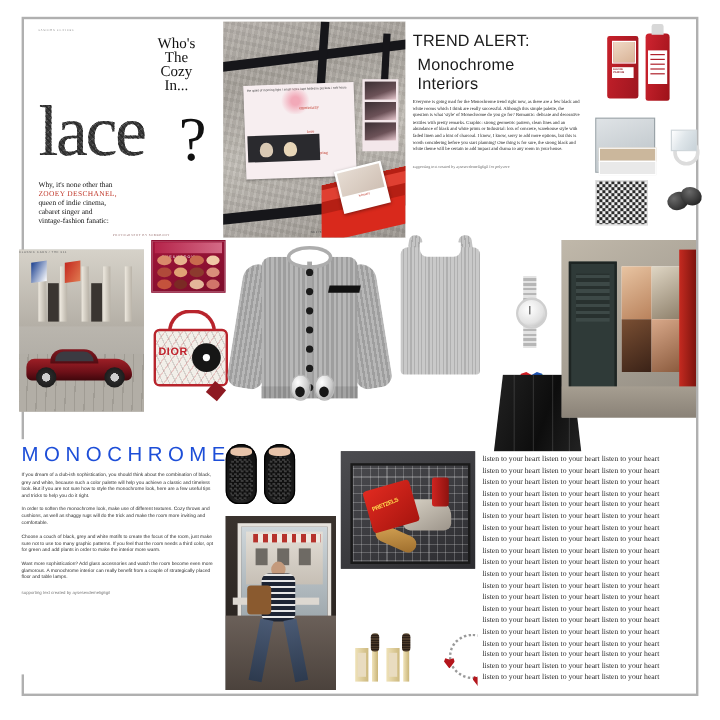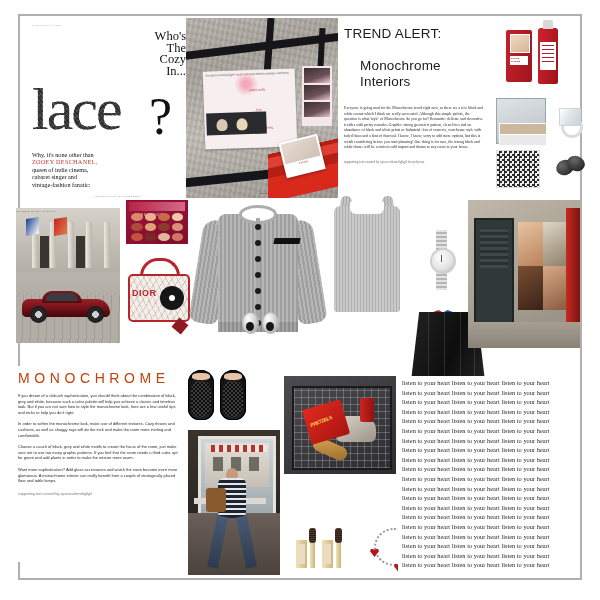--- a/index.html
+++ b/index.html
@@ -5,21 +5,21 @@
   html,body{margin:0;padding:0;background:#ffffff;}
   body{width:600px;height:600px;font-family:"Liberation Sans",sans-serif;overflow:hidden;}
   #board{position:relative;width:600px;height:600px;background:#ffffff;box-sizing:border-box;}
   .frame{position:absolute;left:18px;top:14px;width:564px;height:566px;border:2px solid #b0b0b0;box-sizing:border-box;background:#fff;}
   .abs{position:absolute;box-sizing:border-box;}
   .wht{background:#ffffff;}
 
   
   .magpage{left:22px;top:18px;width:164px;height:180px;background:#fff;overflow:hidden;}
   .mini-kicker{font-size:2.4px;letter-spacing:.6px;color:#777;margin:6px 0 0 10px;font-family:"Liberation Serif",serif;}
-  .whoslady{font-family:"Liberation Serif",serif;font-size:12.5px;line-height:11.5px;color:#111;text-align:right;margin:4px 0 0 86px;}
+  .whoslady{font-family:"Liberation Serif",serif;font-size:12.5px;line-height:11.5px;color:#111;text-align:center;margin:4px 0 0 86px;}
   .lace-wrap{position:relative;height:72px;margin-top:-4px;}
   .lace{font-family:"Liberation Serif",serif;font-size:60px;line-height:72px;letter-spacing:-2px;margin-left:10px;
         background:repeating-linear-gradient(48deg,#2b2b2b 0 1px,rgba(255,255,255,0) 1px 3px),
                    repeating-linear-gradient(-40deg,#555 0 1px,rgba(255,255,255,0) 1px 4px),
                    linear-gradient(#3a3a3a,#3a3a3a);
         -webkit-background-clip:text;background-clip:text;color:transparent;font-weight:400;}
   .qmark{position:absolute;right:14px;top:22px;font-family:"Liberation Serif",serif;font-size:52px;line-height:44px;color:#111;}
   .deck{font-family:"Liberation Serif",serif;font-size:6.2px;line-height:7.4px;color:#111;margin:6px 0 0 10px;width:120px;}
   .deck .redname{color:#c0392b;letter-spacing:.3px;}
   .credit{font-family:"Liberation Serif",serif;font-size:2.6px;color:#8a5b5b;margin:7px 0 0 72px;letter-spacing:.4px;line-height:3.6px;}
@@ -51,21 +51,21 @@
   .pstrip div{height:15px;margin-bottom:2px;background:linear-gradient(160deg,#3b2f33,#6c5258 60%,#e7c9cf);}
   .pola{position:absolute;right:16px;bottom:24px;width:36px;height:32px;background:#fff;transform:rotate(-14deg);
         box-shadow:0 1px 3px rgba(0,0,0,.4);padding:2px;}
   .pola .im{height:20px;background:linear-gradient(150deg,#e6dcd3,#cfc0b4);}
   .pola .cap{font-size:2.6px;color:#c0392b;text-align:center;margin-top:1px;}
   .febfoot{position:absolute;left:48%;bottom:3px;font-size:2.4px;color:#4a4a4a;}
 
   
   .trend{left:338px;top:18px;width:152px;height:180px;background:#fff;padding:8px 6px 0 6px;}
   .trend h1{margin:0;font-family:"Liberation Sans",sans-serif;font-weight:400;font-size:13.5px;line-height:16px;color:#1b1b1b;letter-spacing:.2px;}
-  .trend h2{margin:16px;font-family:"Liberation Sans",sans-serif;font-weight:400;font-size:13.5px;line-height:16px;color:#1b1b1b;letter-spacing:.2px;}
+  .trend h2{margin:4px;font-family:"Liberation Sans",sans-serif;font-weight:400;font-size:13.5px;line-height:16px;color:#1b1b1b;letter-spacing:.2px;}
   .trend p{margin:5px 0 0 0;font-family:"Liberation Serif",serif;font-size:3.9px;line-height:5.6px;color:#2a2a2a;}
   .trend .sig{margin-top:9px;font-family:"Liberation Serif",serif;font-size:3.4px;color:#6a6a6a;}
 
   
   .redcase{left:506px;top:30px;width:26px;height:52px;background:linear-gradient(100deg,#c6202a,#9e1620);border-radius:2px;}
   .redcase .win{position:absolute;left:4px;top:4px;width:18px;height:17px;background:linear-gradient(150deg,#f0d9c6,#d8b396);border:1px solid #fff;}
   .redcase .lbl{position:absolute;left:4px;top:26px;width:18px;height:9px;background:#fff;}
   .redcase .lbl b{display:block;font-size:2.2px;color:#8d1520;margin:1px 0 0 1px;line-height:2.6px;}
   .redbottle{left:538px;top:28px;width:20px;height:56px;background:linear-gradient(100deg,#cf2430,#9d1219);border-radius:3px 3px 2px 2px;}
   .redbottle .cap{position:absolute;left:5px;top:-8px;width:10px;height:9px;background:#d8d8d8;border-radius:2px 2px 0 0;}
@@ -173,21 +173,21 @@
 
   
   .skirt{left:406px;top:312px;width:84px;height:84px;overflow:hidden;}
   .skirt .s{position:absolute;left:4px;top:0;width:76px;height:78px;
        background:linear-gradient(110deg,#232323,#0d0d0d 55%,#262626);
        clip-path:polygon(12% 0,88% 0,100% 100%,0 100%);}
   .skirt .pleat{position:absolute;top:0;width:1px;height:78px;background:rgba(255,255,255,.12);}
 
   
   .mono{left:10px;top:366px;width:176px;height:196px;padding:4px 8px;}
-  .mono .t1{font-family:"Liberation Sans",sans-serif;font-size:14px;letter-spacing:4.6px;color:#c2410c;line-height:17px;}
+  .mono .t1{font-family:"Liberation Sans",sans-serif;font-size:17px;letter-spacing:4.6px;color:#1d4ed8;line-height:17px;}
   .mono .t2{font-family:"Liberation Sans",sans-serif;font-size:14px;color:#1b1b1b;line-height:16px;letter-spacing:.2px;}
   .mono p{margin:6px 0 0 0;font-family:"Liberation Sans",sans-serif;font-size:4px;line-height:5.6px;color:#2b2b2b;}
   .mono .sig{margin-top:8px;font-size:3.6px;color:#7a7a7a;}
 
   
   .flats{left:188px;top:368px;width:62px;height:58px;}
   .flats .sh{position:absolute;top:2px;width:26px;height:50px;border-radius:13px 13px 11px 11px;
        background:radial-gradient(ellipse at 50% 78%,#2a2a2a,#0b0b0b);
        box-shadow:inset 0 0 0 1px #000;}
   .flats .sh:before{content:"";position:absolute;left:3px;top:10px;right:3px;bottom:3px;border-radius:10px;

